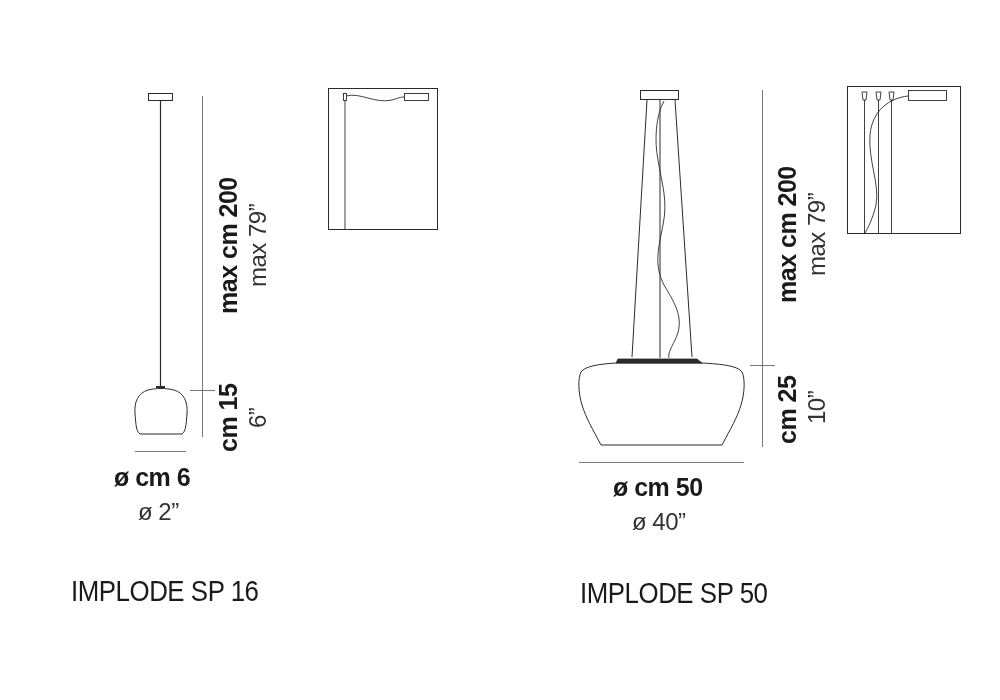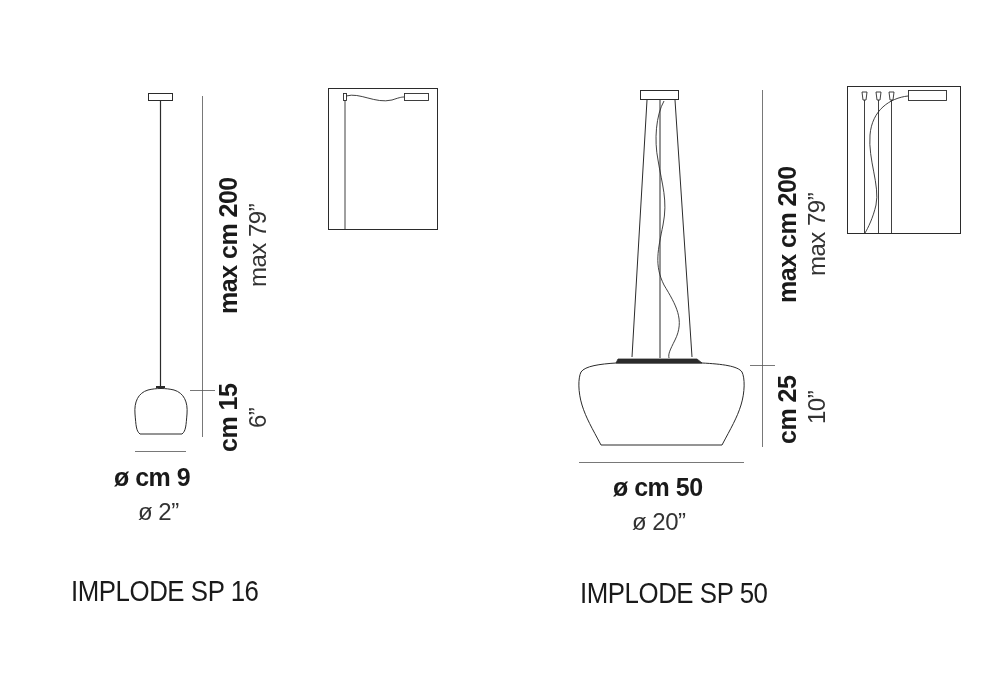--- a/index.html
+++ b/index.html
@@ -78,26 +78,26 @@
 
     <path d="M908 96 C 890 98, 872 110, 870 135 C 868 160, 880 185, 876 205 C 873 218, 868 228, 865 233" stroke-width="0.9"></path>
   </g>
 </svg>
 
 <div class="abs vert dim-bold" style="left:214px; top:314px;">max cm 200</div>
 <div class="abs vert dim-light" style="left:244px; top:287px;">max 79”</div>
 <div class="abs vert dim-bold" style="left:214px; top:452px;">cm 15</div>
 <div class="abs vert dim-light" style="left:244px; top:428px;">6”</div>
 
-<div class="abs dim-bold" style="left:114px; top:463px;">ø cm 9</div>
+<div class="abs dim-bold" style="left:114px; top:463px;">ø cm 6</div>
 <div class="abs dim-light" style="left:138px; top:498px;">ø 2”</div>
 
 <div class="abs product-name" style="left:71px; top:574px;">IMPLODE SP 16</div>
 
 <div class="abs vert dim-bold" style="left:773px; top:303px;">max cm 200</div>
 <div class="abs vert dim-light" style="left:803px; top:276px;">max 79”</div>
 <div class="abs vert dim-bold" style="left:773px; top:444px;">cm 25</div>
 <div class="abs vert dim-light" style="left:803px; top:424px;">10”</div>
 
 <div class="abs dim-bold" style="left:613px; top:473px;">ø cm 50</div>
-<div class="abs dim-light" style="left:632px; top:508px;">ø 20”</div>
+<div class="abs dim-light" style="left:632px; top:508px;">ø 40”</div>
 
 <div class="abs product-name" style="left:580px; top:576px;">IMPLODE SP 50</div>
 
 </body></html>

